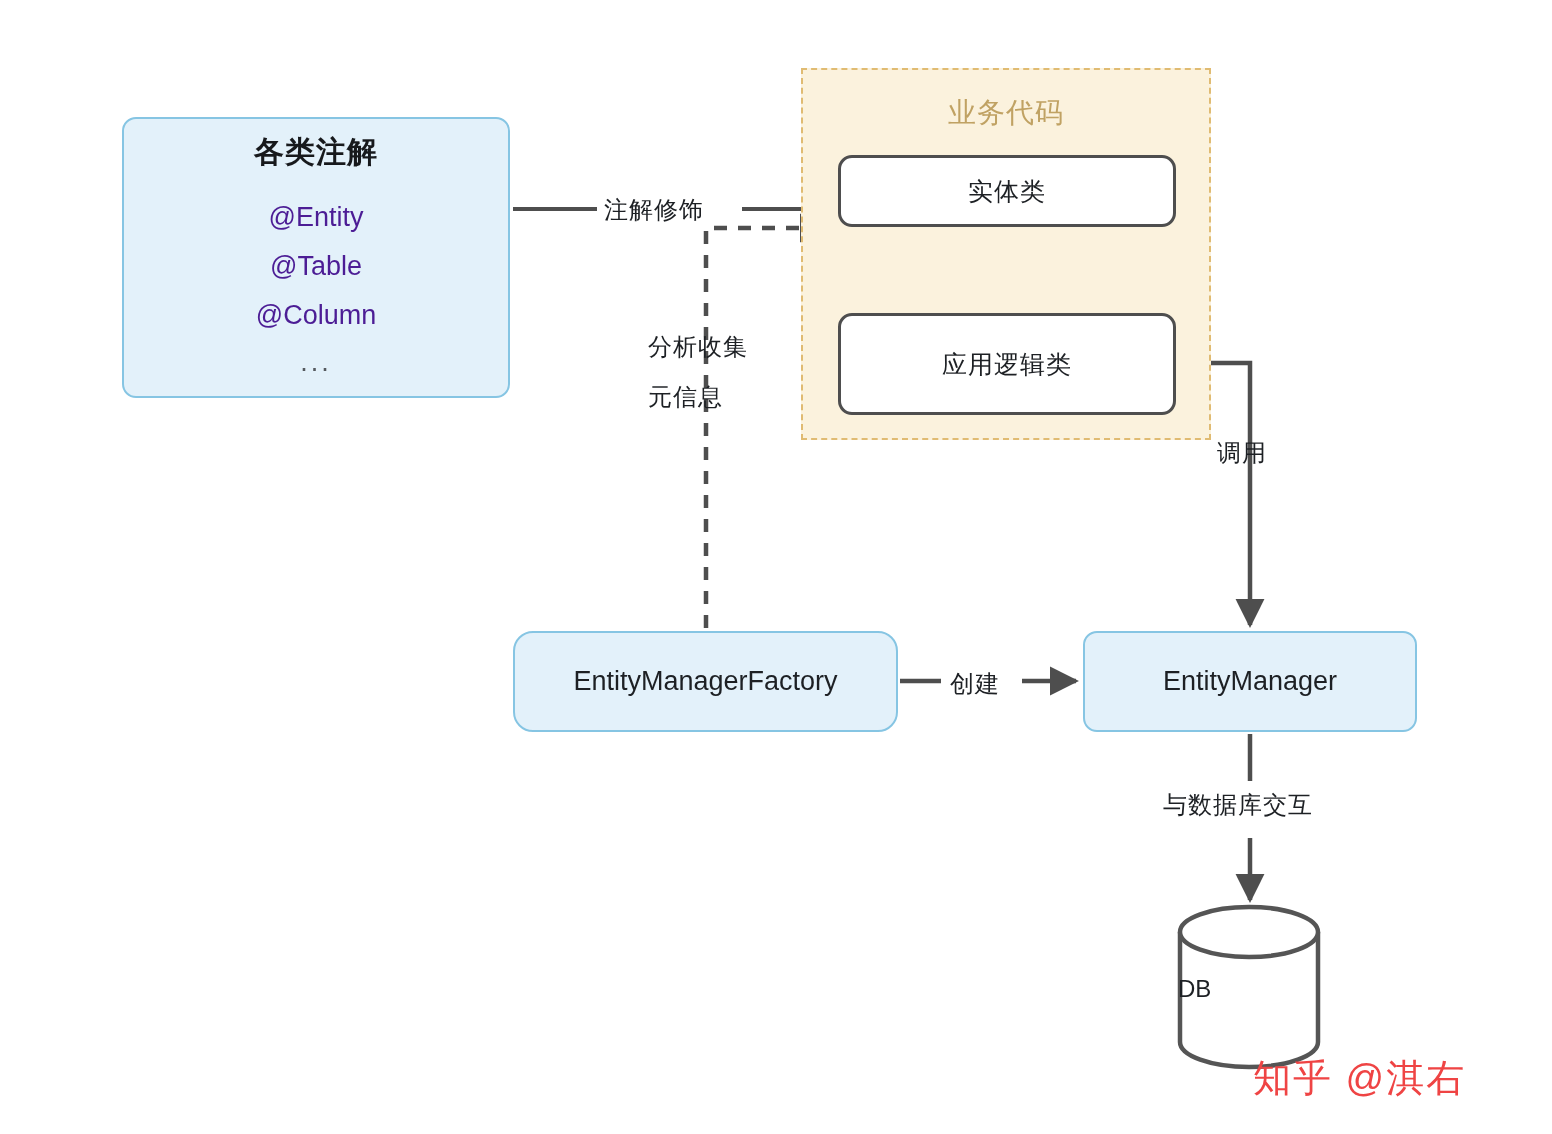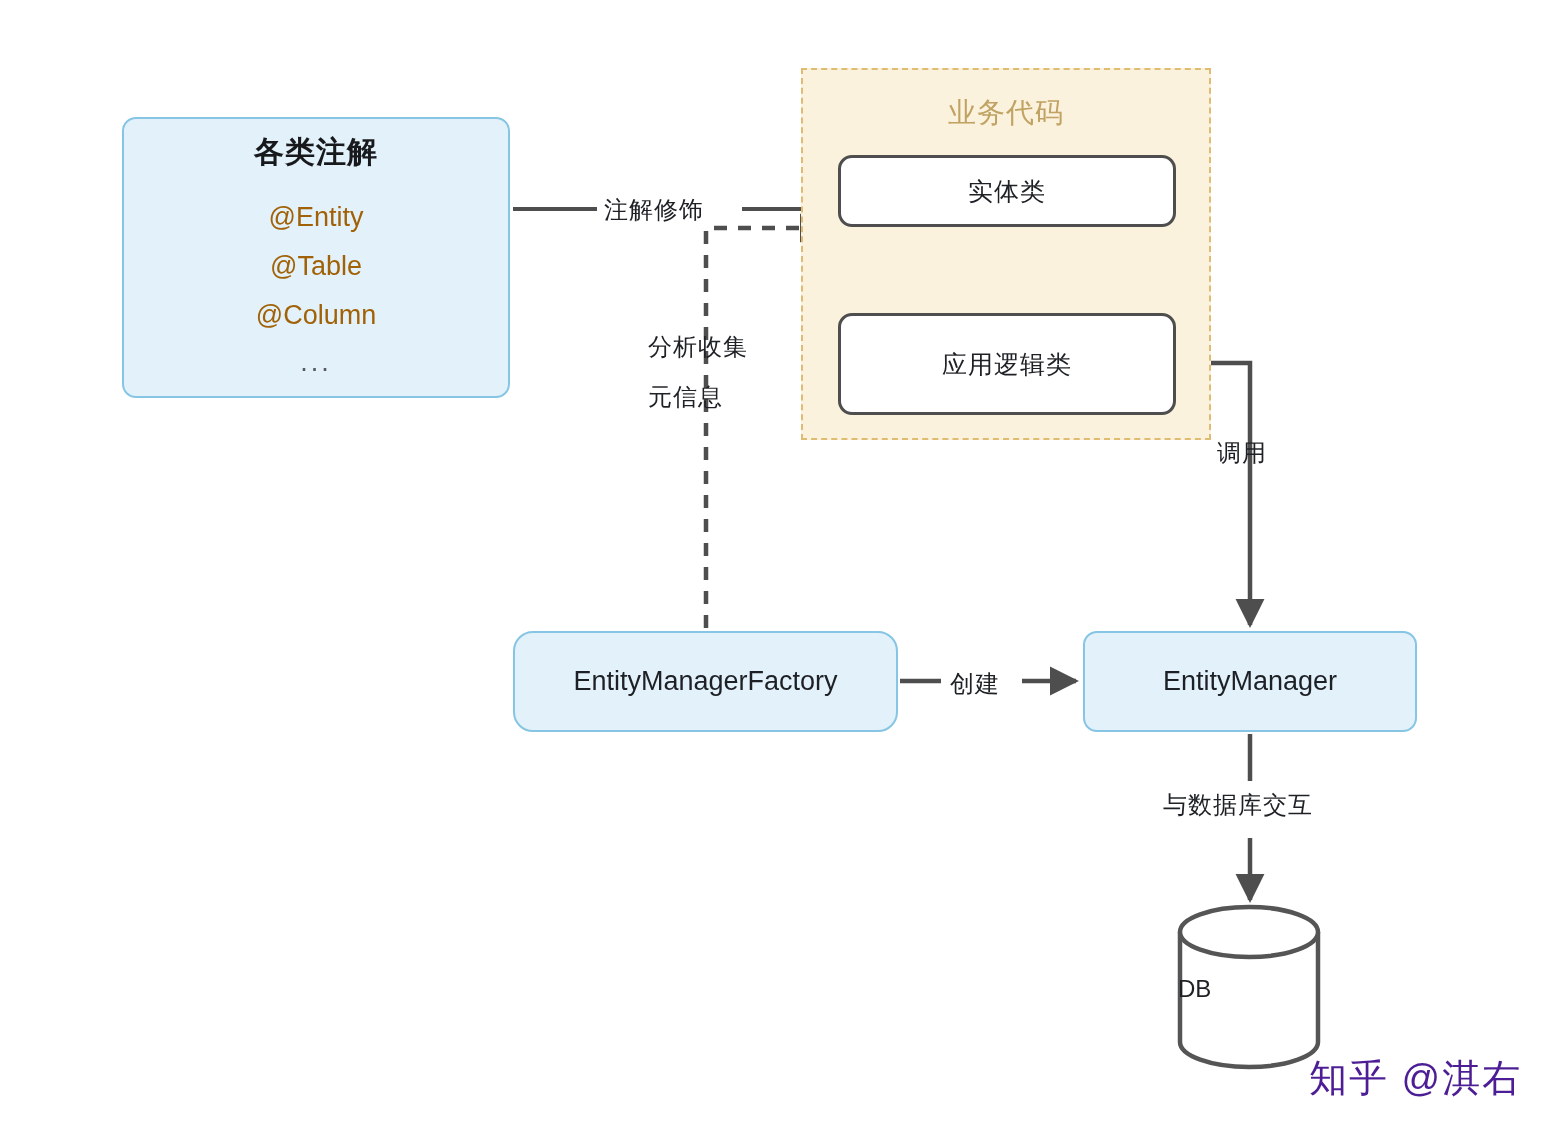--- a/index.html
+++ b/index.html
@@ -53,21 +53,21 @@
   }
   #annotations-title {
     font-size: 30px;
     font-weight: bold;
     color: #17191c;
     margin-bottom: 20px;
     letter-spacing: 1px;
   }
   .annotation-item {
     font-size: 27px;
-    color: #a16207;
+    color: #4c1d95;
     line-height: 49px;
     text-align: center;
   }
   .annotation-ellipsis {
     font-size: 27px;
     color: #55595e;
     line-height: 44px;
     letter-spacing: 3px;
   }
 
@@ -155,24 +155,24 @@
     left: 1178px;
     top: 975px;
     width: 142px;
     font-size: 24px;
     color: #1d2024;
   }
 
   
   #watermark {
     position: absolute;
-    left: 1309px;
+    left: 1253px;
     top: 1053px;
     font-size: 38px;
-    color: #4c1d95;
+    color: #ef4444;
     letter-spacing: 2px;
     white-space: nowrap;
   }
 </style>
 </head>
 <body>
 
 <div id="canvas">
 
   <svg id="wires" viewBox="0 0 1552 1134" xmlns="http://www.w3.org/2000/svg">

